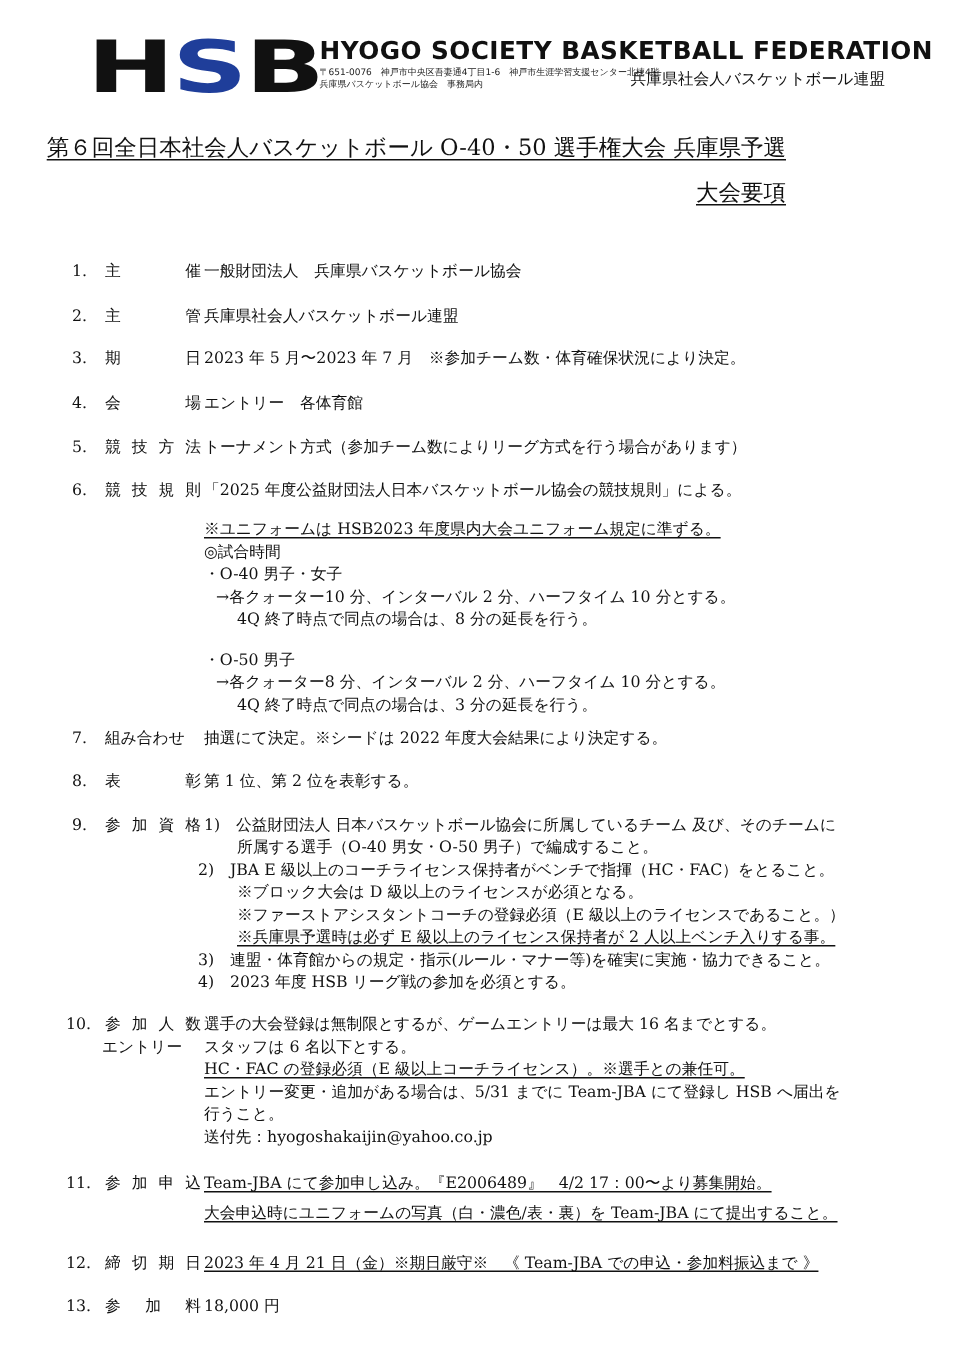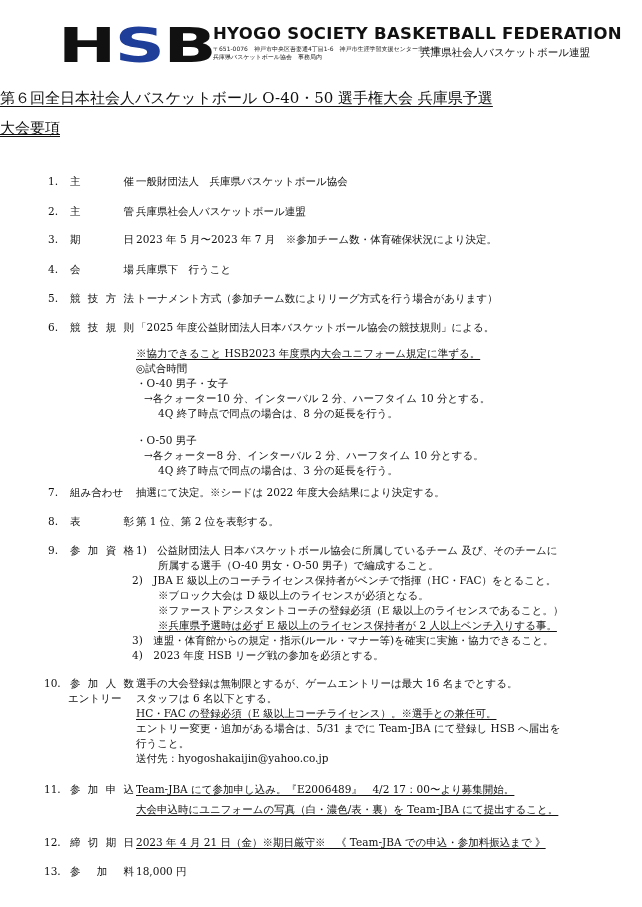--- a/index.html
+++ b/index.html
@@ -11,24 +11,24 @@
           letter-spacing:-1px; line-height:38px; transform:scaleX(1.45); transform-origin:left center; }
   .logo .l-h, .logo .l-b { color:#111; }
   .logo .l-s { color:#1f3e9a; }
   .fed-title { position:absolute; left:155px; top:0px; font-family:"DejaVu Sans", "Liberation Sans", sans-serif;
                font-weight:bold; font-size:16.5px; letter-spacing:0.3px; color:#111; white-space:nowrap; }
   .addr { position:absolute; left:155px; top:21px; font-family:"DejaVu Sans", sans-serif;
           font-size:6px; line-height:8px; color:#222; white-space:nowrap; }
   .fed-jp { position:absolute; right:-2px; top:22px; font-family:"DejaVu Sans", sans-serif;
             font-size:10.5px; color:#111; white-space:nowrap; }
 
-  .doc-title { position:absolute; left:0; width:524px; text-align:left; font-size:15px; }
+  .doc-title { position:absolute; left:0; width:524px; text-align:right; font-size:15px; }
   .doc-title span { text-decoration:underline; text-underline-offset:3px; }
   .t1 { top:89px; }
-  .t2 { top:119px;text-decoration:underline; }
+  .t2 { top:119px; }
 
   .item { position:absolute; left:48px; font-size:10.5px; line-height:15px; white-space:nowrap; }
   .num { position:absolute; left:0; }
   .lab { position:absolute; left:22px; width:70px; display:flex; justify-content:space-between; }
   .body { position:absolute; left:88px; }
   .u { text-decoration:underline; text-underline-offset:2px; }
   .line { display:block; height:15px; }
 </style>
 </head>
 <body>
@@ -76,21 +76,21 @@
     </span>
   <span class="body">2023 年 5 月〜2023 年 7 月　※参加チーム数・体育確保状況により決定。</span>
 </div>
 
 <div class="item" style="top:262px">
   <span class="num">4.</span>
   <span class="lab" style="width:64px">
       <span>会</span>
       <span>場</span>
     </span>
-  <span class="body">兵庫県下　行うこと</span>
+  <span class="body">エントリー　各体育館</span>
 </div>
 
 <div class="item" style="top:291px">
   <span class="num">5.</span>
   <span class="lab" style="width:64px">
       <span>競</span>
       <span>技</span>
       <span>方</span>
       <span>法</span>
     </span>
@@ -101,21 +101,21 @@
   <span class="num">6.</span>
   <span class="lab" style="width:64px">
       <span>競</span>
       <span>技</span>
       <span>規</span>
       <span>則</span>
     </span>
   <span class="body">「2025 年度公益財団法人日本バスケットボール協会の競技規則」による。</span>
 </div>
 <div class="item" style="top:346px; left:136px">
-  <span class="line u">※協力できること HSB2023 年度県内大会ユニフォーム規定に準ずる。</span>
+  <span class="line u">※ユニフォームは HSB2023 年度県内大会ユニフォーム規定に準ずる。</span>
   <span class="line">◎試合時間</span>
   <span class="line">・O-40 男子・女子</span>
   <span class="line" style="padding-left:8px">→各クォーター10 分、インターバル 2 分、ハーフタイム 10 分とする。</span>
   <span class="line" style="padding-left:22px">4Q 終了時点で同点の場合は、8 分の延長を行う。</span>
   <span class="line" style="margin-top:12px">・O-50 男子</span>
   <span class="line" style="padding-left:8px">→各クォーター8 分、インターバル 2 分、ハーフタイム 10 分とする。</span>
   <span class="line" style="padding-left:22px">4Q 終了時点で同点の場合は、3 分の延長を行う。</span>
 </div>
 
 <div class="item" style="top:485px">

